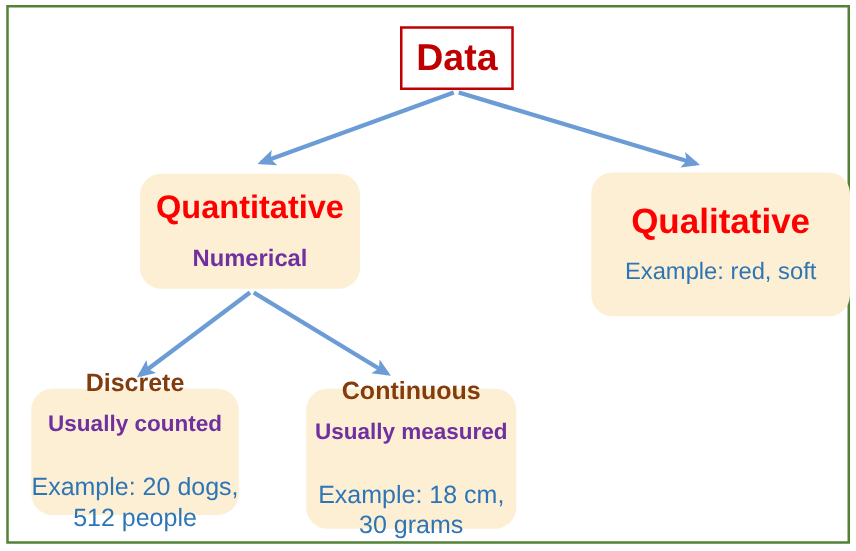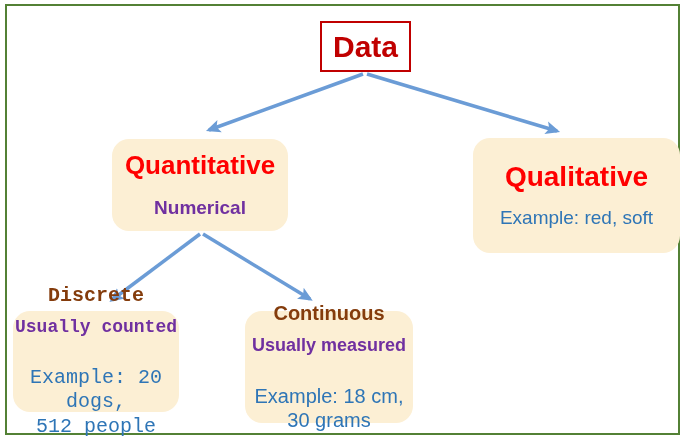--- a/index.html
+++ b/index.html
@@ -21,21 +21,21 @@
   }
   .root-label{
     color:var(--data-red,#C00000);font-size:30px;font-weight:bold;letter-spacing:0px;
   }
   .card{
     background:var(--node-fill,#FCEFD4);border-radius:17px;
     display:flex;flex-direction:column;align-items:center;justify-content:center;
   }
   .node-quantitative{left:112px;top:139px;width:176px;height:92px;gap:16px;}
   .node-qualitative{left:473px;top:138px;width:207px;height:115px;}
-  .node-discrete{left:13px;top:311px;width:166px;height:101px;font-family:Liberation Mono, monospace;}
+  .node-discrete{left:25px;top:311px;width:166px;height:101px;}
   .node-continuous{left:245px;top:311px;width:168px;height:112px;}
   .title-red{color:var(--title-red,#FF0000);font-size:26px;font-weight:bold;line-height:1.15;}
   .node-qualitative .title-red{font-size:28px;margin-bottom:14px;}
   .title-brown{color:var(--title-brown,#843C0C);font-size:20px;font-weight:bold;line-height:1.15;margin-bottom:10px;}
   .subtitle{color:var(--subtitle-purple,#7030A0);font-size:19px;font-weight:bold;line-height:1.18;}
   .node-discrete .subtitle,.node-continuous .subtitle{font-size:18px;}
   .example{color:var(--example-blue,#2E75B6);font-size:19px;line-height:1.2;}
   .node-discrete .example,.node-continuous .example{font-size:20px;line-height:1.22;margin-top:28px;}
   .example .line{display:block;}
 </style>

